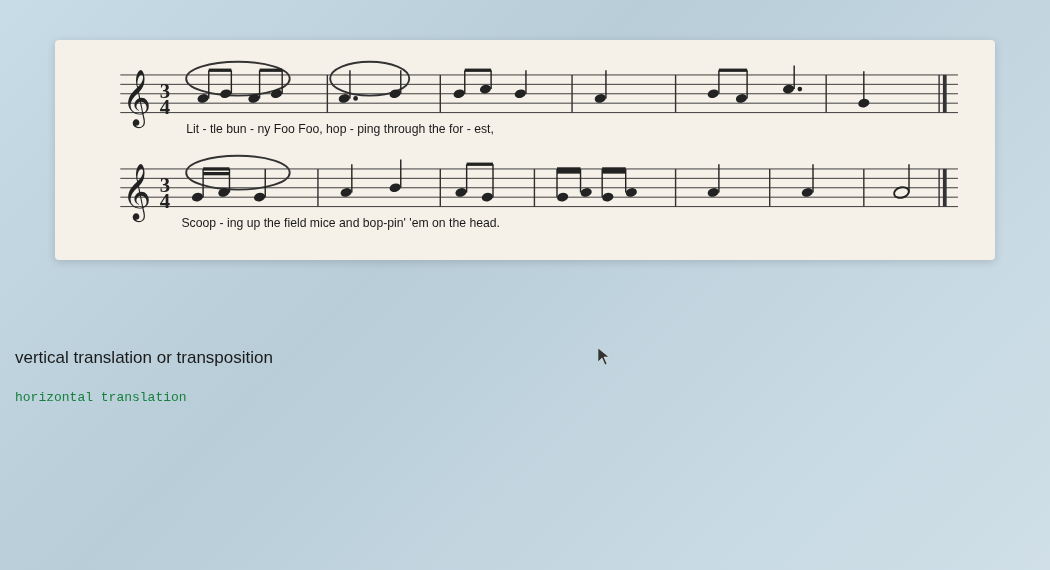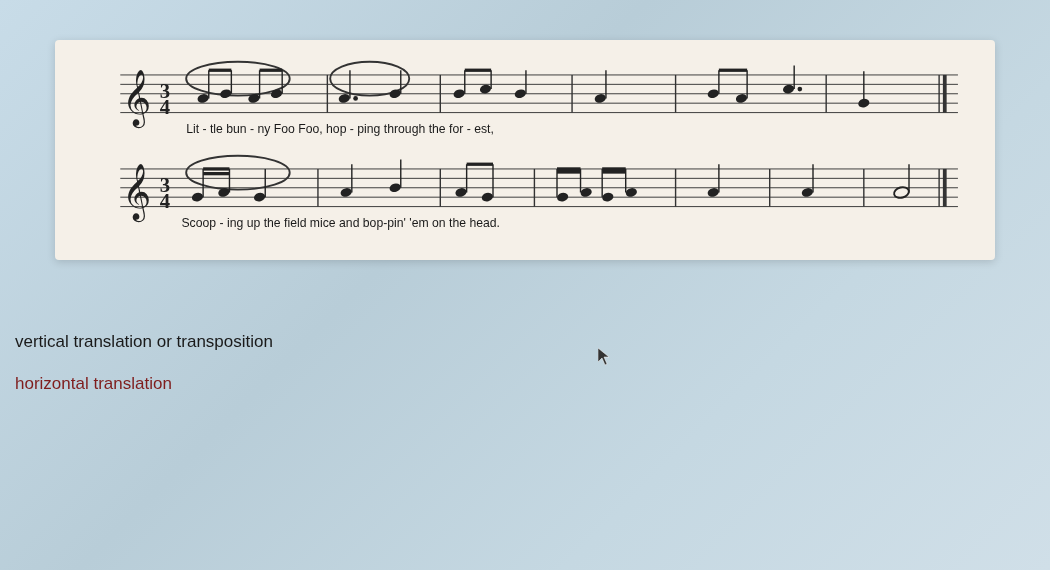--- a/index.html
+++ b/index.html
@@ -216,22 +216,22 @@
       <line x1="868" y1="43" x2="868" y2="13" stroke="#222" stroke-width="1.5"></line>
 
       <line x1="900" y1="18" x2="900" y2="58" stroke="#333" stroke-width="1.5"></line>
       <line x1="906" y1="18" x2="906" y2="58" stroke="#333" stroke-width="4"></line>
 
       <text x="95" y="80" font-size="13" font-family="Arial, sans-serif" fill="#1a1a1a">Scoop  -  ing     up       the        field     mice and      bop-pin' 'em        on          the        head.</text>
     </svg>
   </div>
 </div>
 
-<div class="options-container" style="position:absolute; top:332px; left:15px;">
+<div class="options-container" style="position:absolute; top:348px; left:15px;">
   <div class="option-item" style="font-size:17px; color:#1a1a1a; margin-bottom:22px; font-family:Arial,sans-serif;">vertical translation or transposition</div>
-  <div class="option-item" style="font-size:17px; color:#7f1d1d; font-family:Liberation Sans, sans-serif;">horizontal translation</div>
+  <div class="option-item" style="font-size:13px; color:#15803d; font-family:Liberation Mono, monospace;">horizontal translation</div>
 </div>
 
 <div style="position:absolute; left:598px; top:348px; width:12px; height:18px;">
   <svg width="12" height="18" viewBox="0 0 12 18">
     <polygon points="0,0 0,14 4,10 7,17 9,16 6,9 11,9" fill="#333" stroke="#fff" stroke-width="0.5"></polygon>
   </svg>
 </div>
 
 </body></html>

